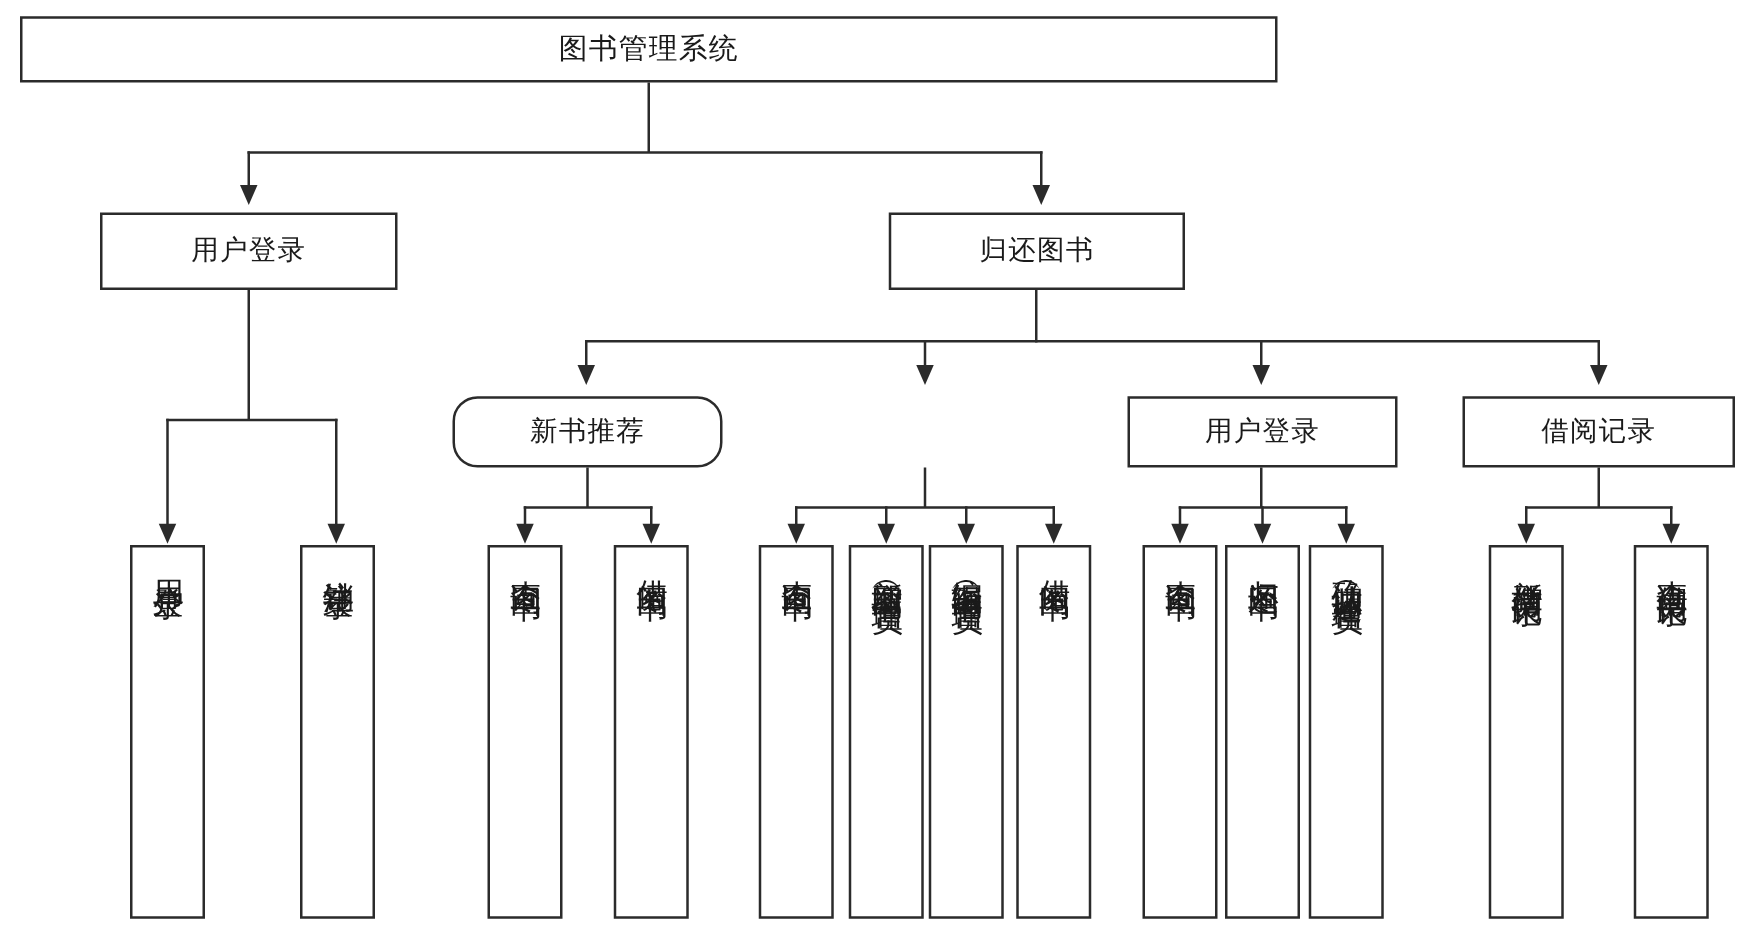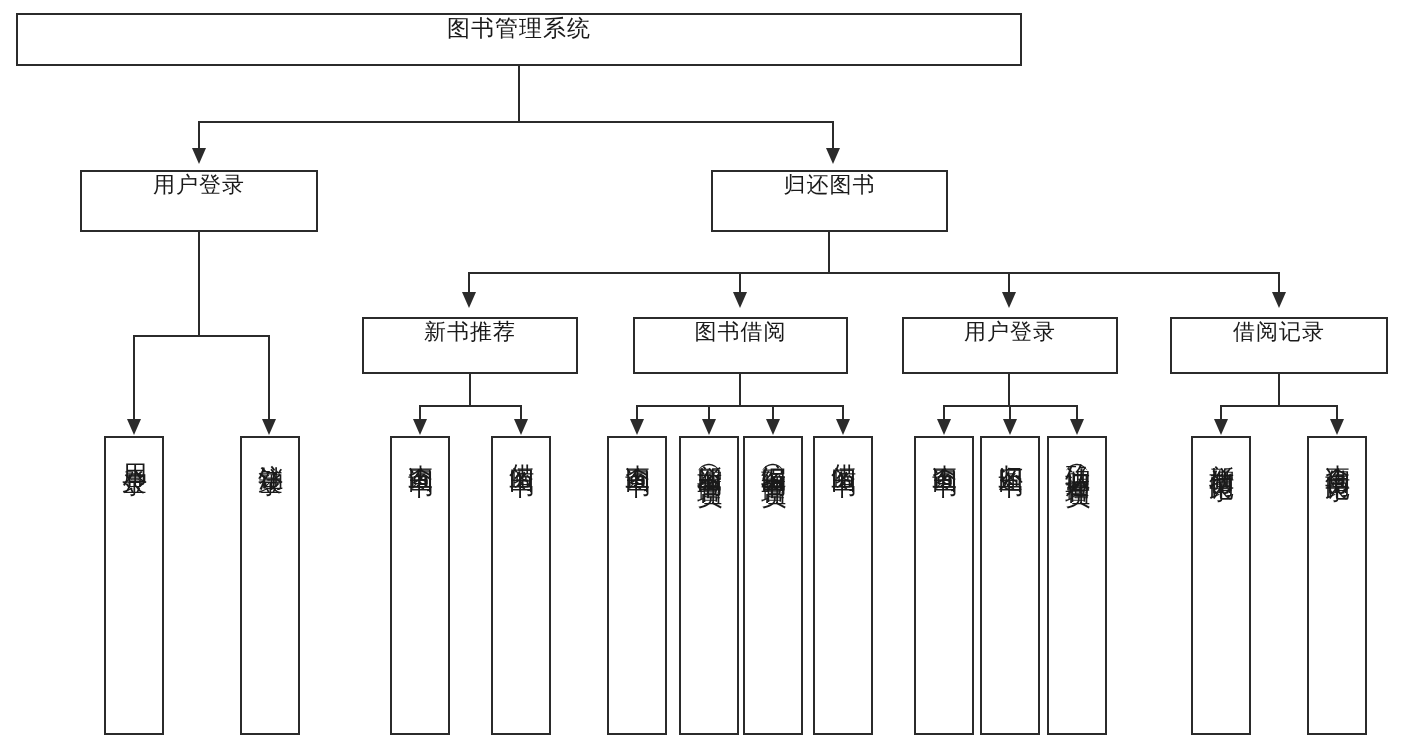--- a/index.html
+++ b/index.html
@@ -13,21 +13,21 @@
     height:747px;
     background:#ffffff;
     overflow:hidden;
   }
   .box{
     position:absolute;
     box-sizing:border-box;
     background:#ffffff;
     border:2px solid #2b2b2b;
     display:flex;
-    align-items:flex-start;
+    align-items:center;
     justify-content:center;
     color:#1a1a1a;
   }
   .box .lbl{
     display:block;
     text-align:center;
     line-height:1.18;
     white-space:nowrap;
   }
   
@@ -107,25 +107,22 @@
   <div class="ln h" style="left:468px;top:272px;width:812px;height:2px;"></div>
   <div class="ln v" style="left:468px;top:272px;width:2px;height:22px;"></div>
   <div class="ln v" style="left:739px;top:272px;width:2px;height:22px;"></div>
   <div class="ln v" style="left:1008px;top:272px;width:2px;height:22px;"></div>
   <div class="ln v" style="left:1278px;top:272px;width:2px;height:22px;"></div>
   <div class="arrow" style="left:462px;top:292px;"></div>
   <div class="arrow" style="left:733px;top:292px;"></div>
   <div class="arrow" style="left:1002px;top:292px;"></div>
   <div class="arrow" style="left:1272px;top:292px;"></div>
 
-  <div class="box h-node" style="left:362px;top:317px;width:216px;height:57px;">
+  <div class="box h-node" style="left:362px;top:317px;width:216px;height:57px;border-radius:20px;">
     <span class="lbl">新书推荐</span>
-  </div>
-  <div class="box h-node" style="left:633px;top:317px;width:215px;height:57px;">
-    <span class="lbl">图书借阅</span>
   </div>
   <div class="box h-node" style="left:902px;top:317px;width:216px;height:57px;">
     <span class="lbl">用户登录</span>
   </div>
   <div class="box h-node" style="left:1170px;top:317px;width:218px;height:57px;">
     <span class="lbl">借阅记录</span>
   </div>
 
   <div class="ln v" style="left:469px;top:374px;width:2px;height:32px;"></div>
   <div class="ln h" style="left:419px;top:405px;width:103px;height:2px;"></div>

